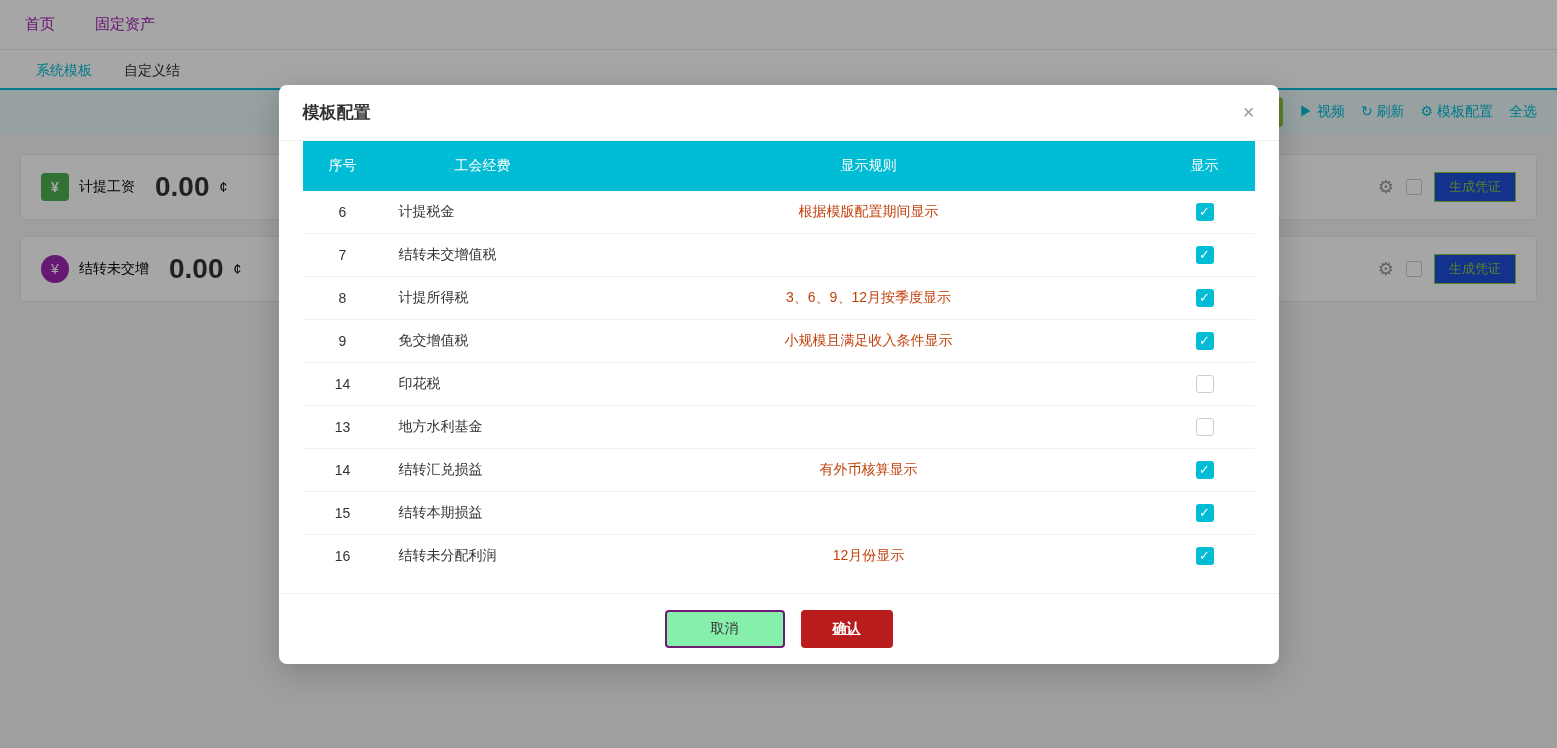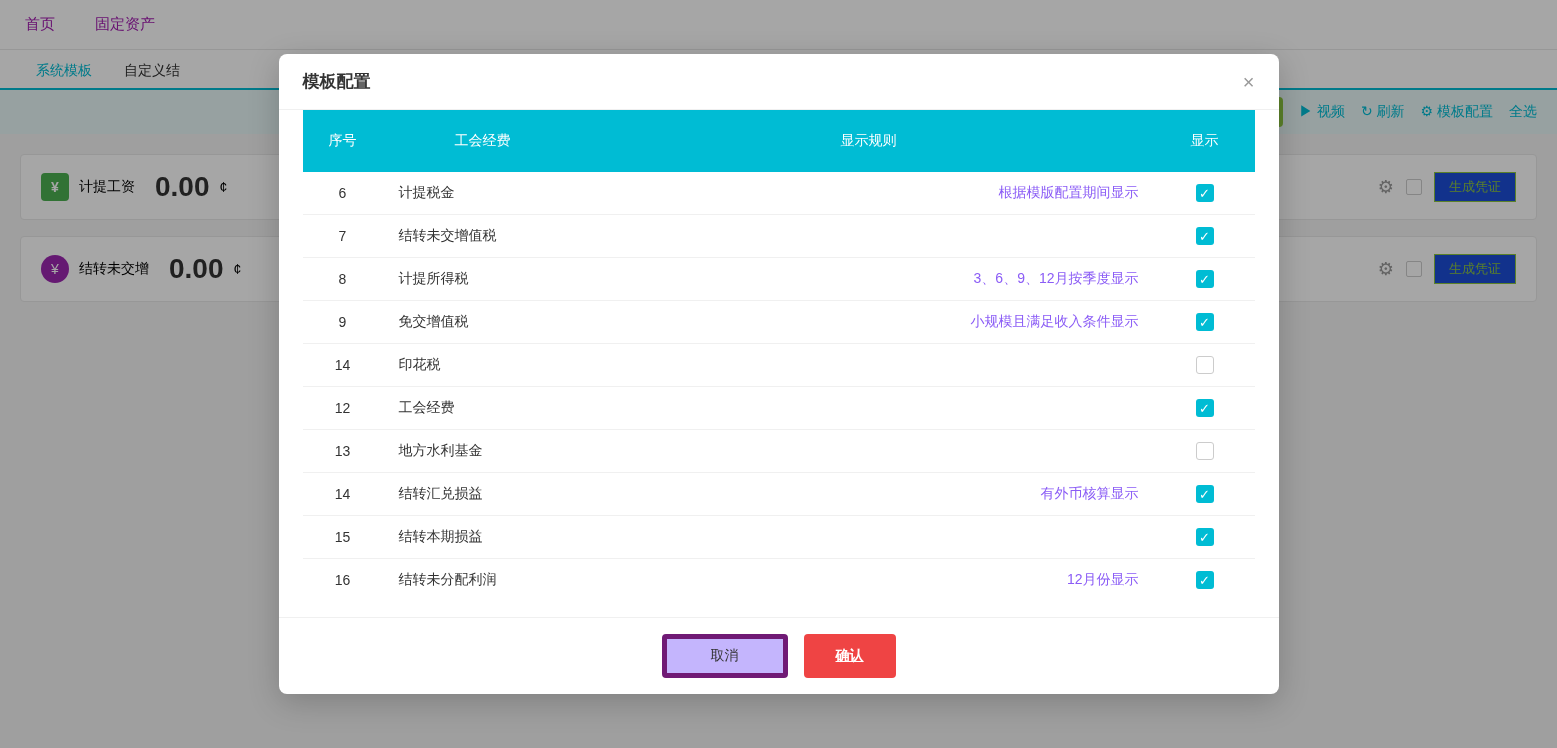--- a/index.html
+++ b/index.html
@@ -203,21 +203,21 @@
     
     .config-table {
       width: 100%;
       border-collapse: collapse;
     }
     .config-table thead tr th {
       background: #00bcd4;
       color: #fff;
       font-size: 14px;
       font-weight: normal;
-      padding: 22px 16px;
+      padding: 16px 16px;
       text-align: center;
     }
     .config-table thead tr th:first-child {
       border-radius: 0;
       width: 80px;
     }
     .config-table thead tr th:nth-child(2) {
       width: 200px;
     }
     .config-table thead tr th:nth-child(3) {
@@ -235,22 +235,22 @@
     .config-table tbody td {
       padding: 12px 16px;
       text-align: center;
       font-size: 14px;
       color: #333;
     }
     .config-table tbody td:nth-child(2) {
       text-align: left;
     }
     .config-table tbody td:nth-child(3) {
-      text-align: right;
-      color: #8b5cf6;
+      text-align: center;
+      color: #c2410c;
     }
 
     
     .cb-checked {
       width: 18px; height: 18px;
       background: #00bcd4;
       border-radius: 3px;
       display: inline-flex;
       align-items: center;
       justify-content: center;
@@ -275,30 +275,30 @@
 
     
     .modal-footer {
       padding: 16px 24px;
       display: flex;
       justify-content: center;
       gap: 16px;
       border-top: 1px solid #f0f0f0;
     }
     .btn-cancel {
-      border: 5px solid #701a75;
-      background: #c4b5fd;
+      border: 2px solid #701a75;
+      background: #86efac;
       color: #333;
       border-radius: 4px;
       padding: 8px 44px;
       font-size: 14px;
       cursor: pointer;
     }
     .btn-confirm {
-      background: #ef4444;
+      background: #b91c1c;
       color: #fff;
       border: none;
       border-radius: 4px;
       padding: 0 32px;
       font-size: 14px;
       cursor: pointer;
       font-weight: bold;
       text-decoration: underline;
     }
 
@@ -425,30 +425,20 @@
                 <td>14</td>
                 <td>印花税</td>
                 <td></td>
                 <td style="text-align: center;">
                   <div style="display: flex; justify-content: center;">
                     <div class="cb-unchecked"></div>
                   </div>
                 </td>
               </tr>
               <tr>
-                <td>12</td>
-                <td>工会经费</td>
-                <td></td>
-                <td style="text-align: center;">
-                  <div style="display: flex; justify-content: center;">
-                    <div class="cb-checked">✓</div>
-                  </div>
-                </td>
-              </tr>
-              <tr>
                 <td>13</td>
                 <td>地方水利基金</td>
                 <td></td>
                 <td style="text-align: center;">
                   <div style="display: flex; justify-content: center;">
                     <div class="cb-unchecked"></div>
                   </div>
                 </td>
               </tr>
               <tr>

